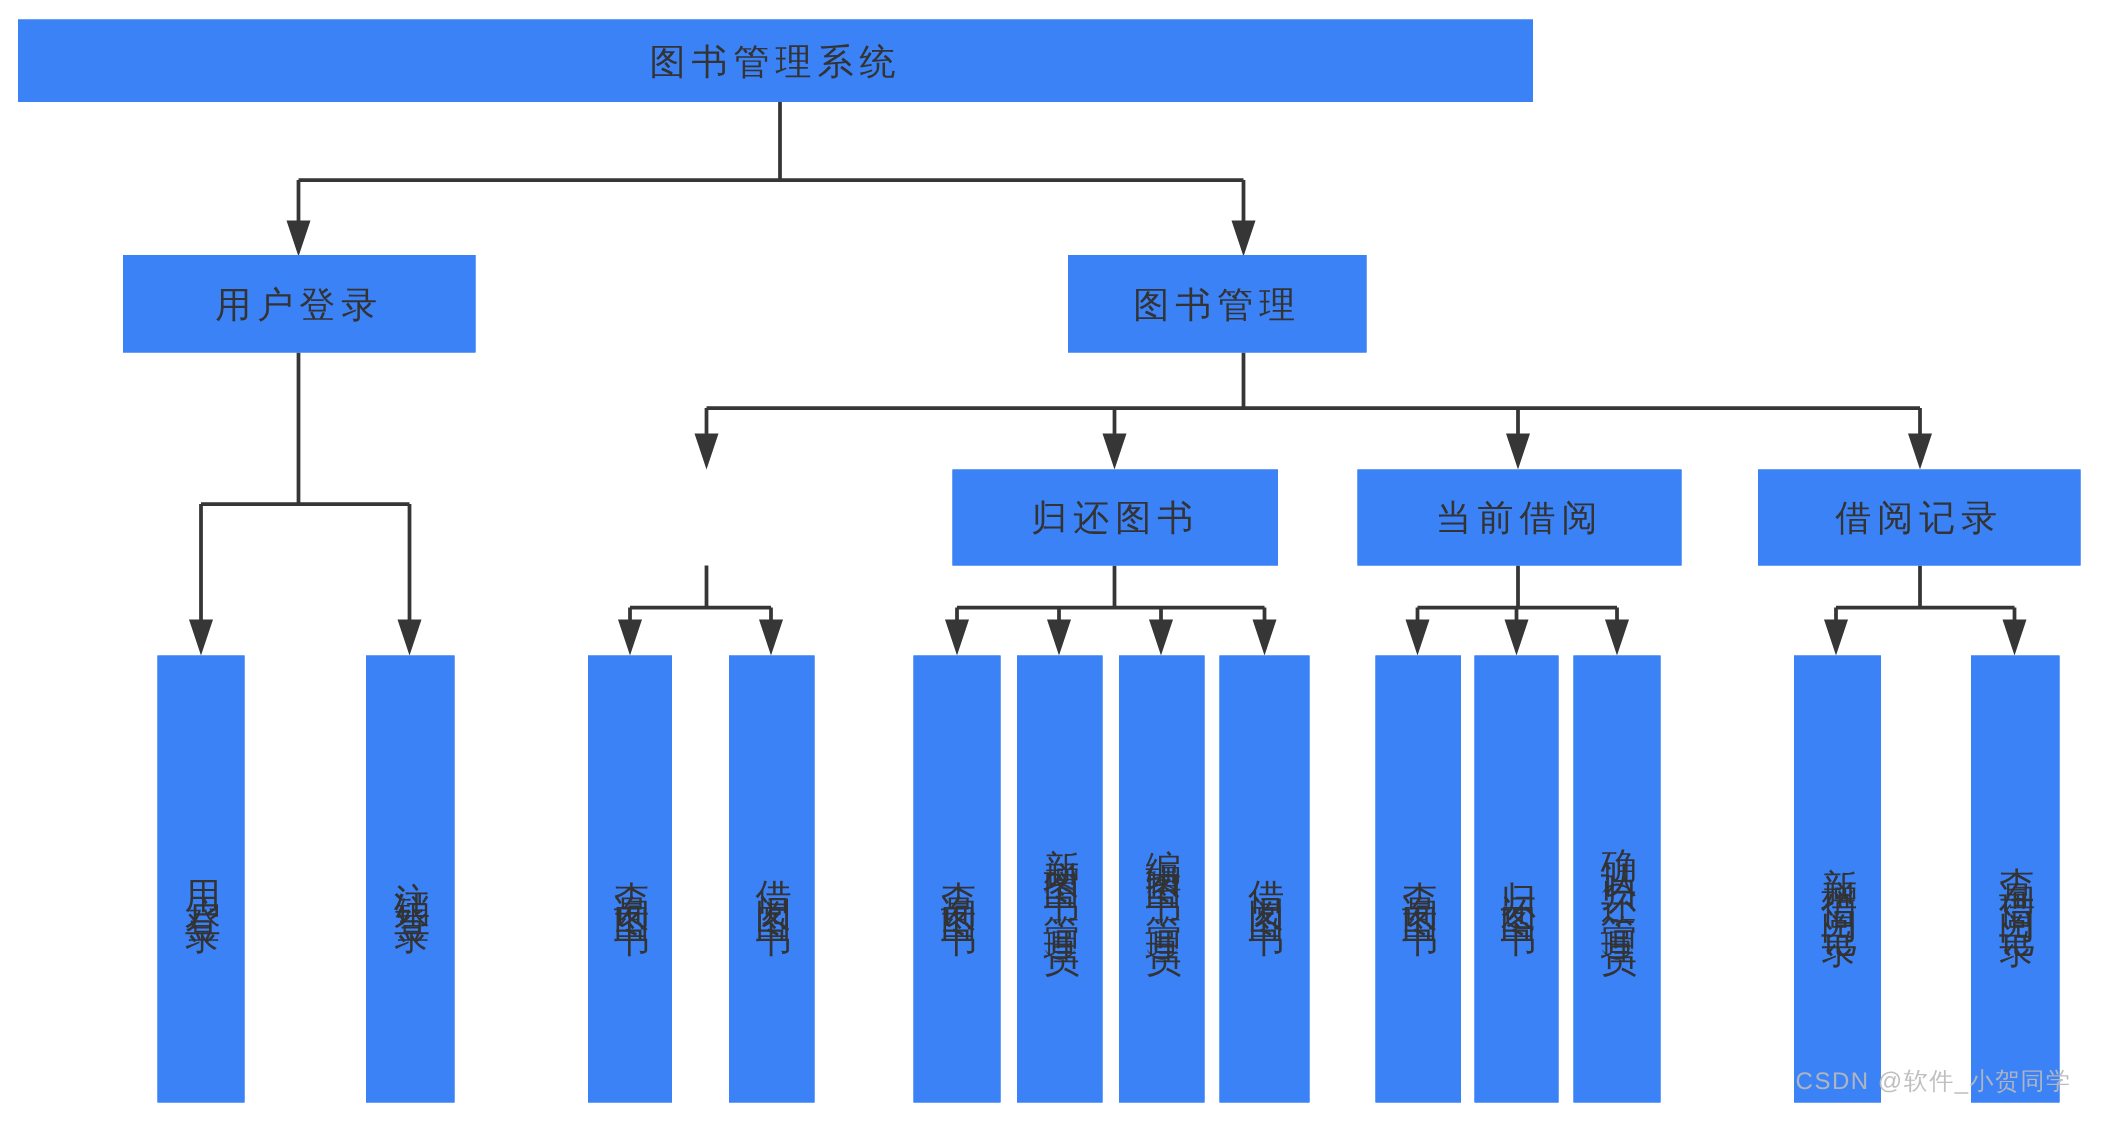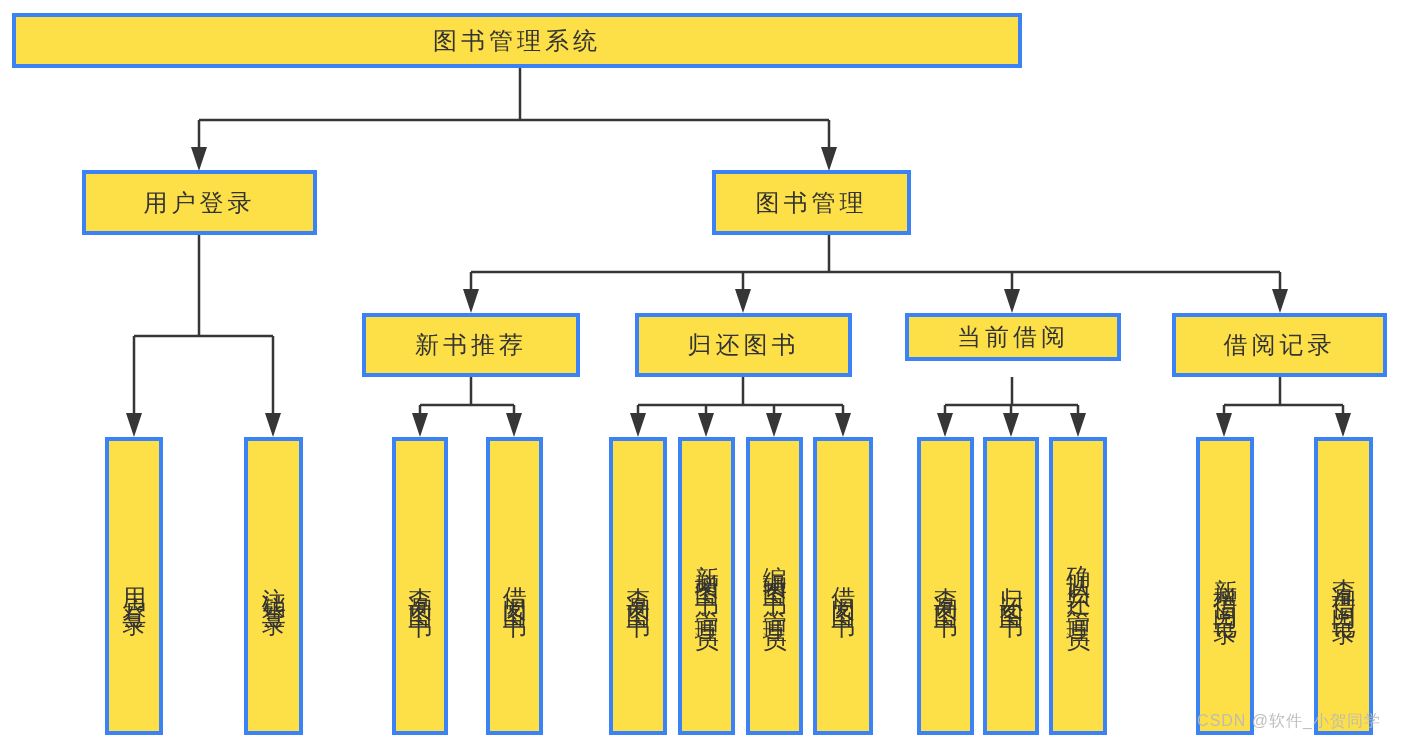--- a/index.html
+++ b/index.html
@@ -9,21 +9,21 @@
     background:#ffffff;
     font-family:"Liberation Sans", sans-serif;
     color:#333333;
     overflow:hidden;
   }
   svg.wires{position:absolute;left:0;top:0;z-index:0;}
   .box{
     position:absolute;
     box-sizing:border-box;
     border:4px solid #3b82f6;
-    background:#fde047;
+    background:#3b82f6;
     display:flex;
     align-items:center;
     justify-content:center;
     z-index:1;
   }
   .hlabel{
     font-size:24px;
     letter-spacing:4px;
     white-space:nowrap;
     color:#333333;
@@ -112,27 +112,24 @@
     <span class="hlabel">图书管理系统</span>
   </div>
 
   <div class="box" style="left:82px;top:170px;width:235px;height:65px">
     <span class="hlabel">用户登录</span>
   </div>
   <div class="box" style="left:712px;top:170px;width:199px;height:65px">
     <span class="hlabel">图书管理</span>
   </div>
 
-  <div class="box" style="left:362px;top:313px;width:218px;height:64px">
-    <span class="hlabel">新书推荐</span>
-  </div>
   <div class="box" style="left:635px;top:313px;width:217px;height:64px">
     <span class="hlabel">归还图书</span>
   </div>
-  <div class="box" style="left:905px;top:313px;width:216px;height:48px">
+  <div class="box" style="left:905px;top:313px;width:216px;height:64px">
     <span class="hlabel">当前借阅</span>
   </div>
   <div class="box" style="left:1172px;top:313px;width:215px;height:64px">
     <span class="hlabel">借阅记录</span>
   </div>
 
   <div class="box" style="left:105px;top:437px;width:58px;height:298px">
     <span class="vlabel">用户登录</span>
   </div>
   <div class="box" style="left:244px;top:437px;width:59px;height:298px">

